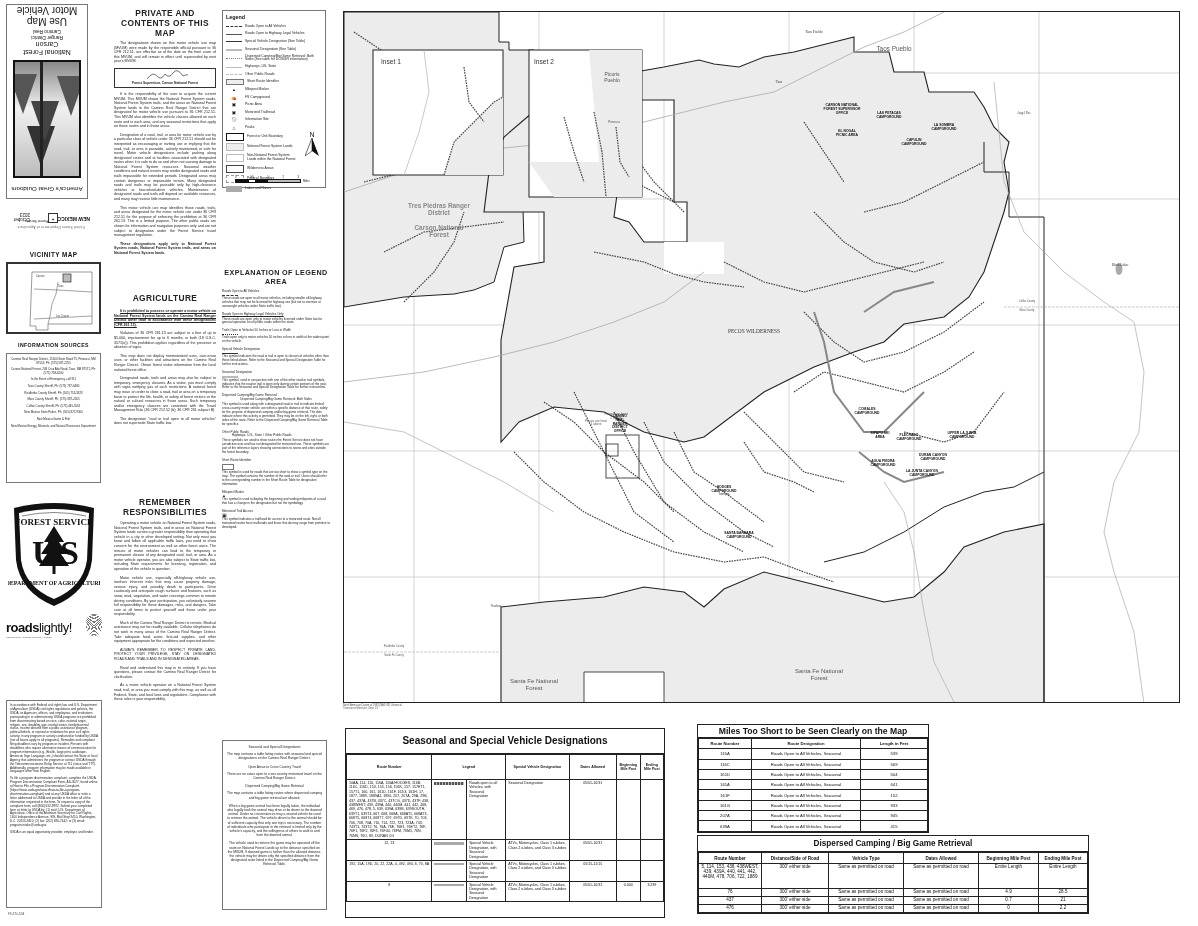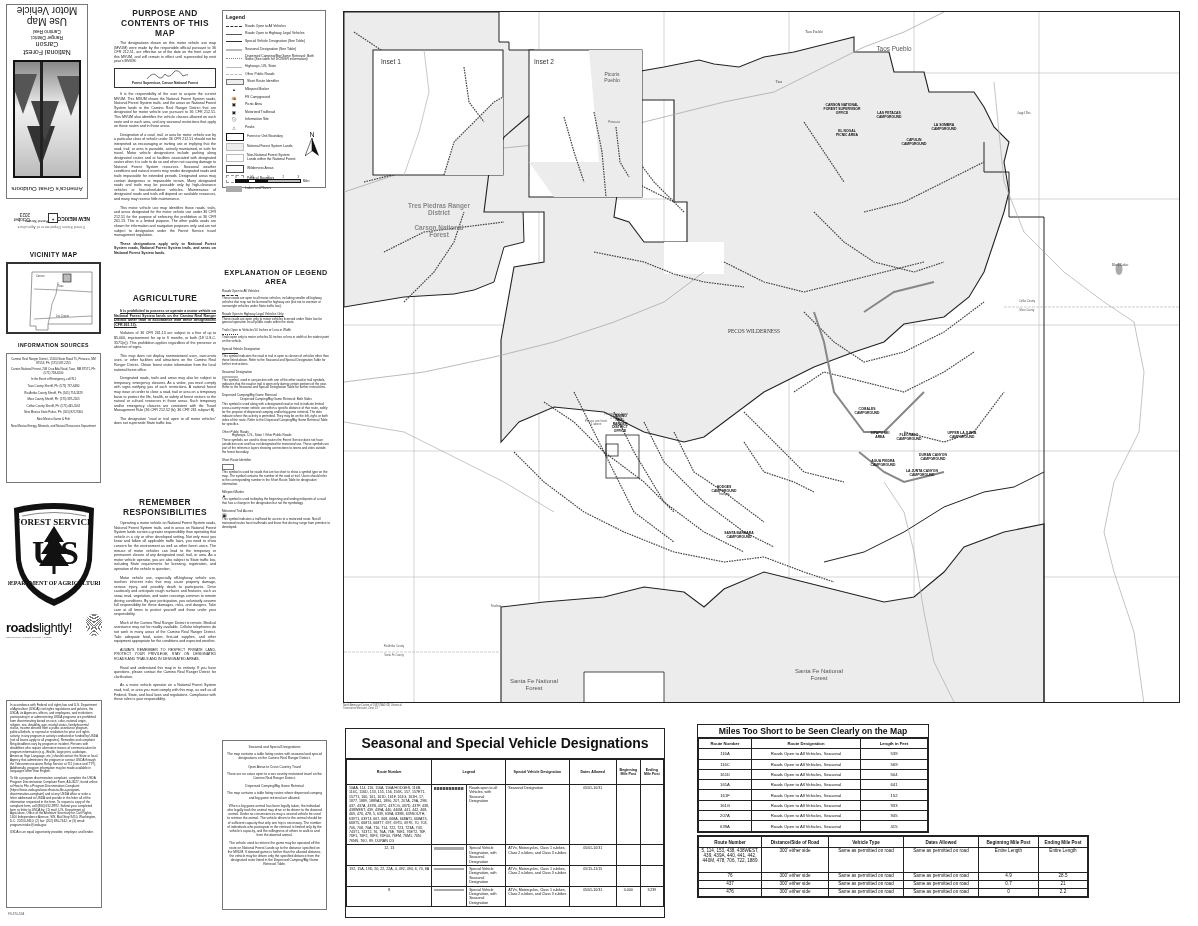--- a/index.html
+++ b/index.html
@@ -111,21 +111,21 @@
 </div>
 
 <div class="abs box tiny" style="left:6px;top:700px;width:96px;height:208px;padding:3px;border-color:#777;font-size:3.1px;line-height:3.9px;overflow:hidden;">
   <p style="margin:0 0 3px 0;">In accordance with Federal civil rights law and U.S. Department of Agriculture (USDA) civil rights regulations and policies, the USDA, its Agencies, offices, and employees, and institutions participating in or administering USDA programs are prohibited from discriminating based on race, color, national origin, religion, sex, disability, age, marital status, family/parental status, income derived from a public assistance program, political beliefs, or reprisal or retaliation for prior civil rights activity, in any program or activity conducted or funded by USDA (not all bases apply to all programs). Remedies and complaint filing deadlines vary by program or incident. Persons with disabilities who require alternative means of communication for program information (e.g., Braille, large print, audiotape, American Sign Language, etc.) should contact the State or local Agency that administers the program or contact USDA through the Telecommunications Relay Service at 711 (voice and TTY). Additionally, program information may be made available in languages other than English.</p>
   <p style="margin:0 0 3px 0;">To file a program discrimination complaint, complete the USDA Program Discrimination Complaint Form, AD-3027, found online at How to File a Program Discrimination Complaint (https://www.usda.gov/oascr/how-to-file-a-program-discrimination-complaint) and at any USDA office or write a letter addressed to USDA and provide in the letter all of the information requested in the form. To request a copy of the complaint form, call (866) 632-9992. Submit your completed form or letter to USDA by: (1) mail: U.S. Department of Agriculture, Office of the Assistant Secretary for Civil Rights, 1400 Independence Avenue, SW, Mail Stop 9410, Washington, D.C. 20250-9410; (2) fax: (202) 690-7442; or (3) email: program.intake@usda.gov.</p>
   <p style="margin:0;">USDA is an equal opportunity provider, employer, and lender.</p>
 </div>
 <div class="abs" style="left:8px;top:912px;font-size:3px;color:#555;">FS-870-32A</div>
 
 <div class="abs tiny" style="left:114px;top:8px;width:102px;">
-  <div class="h2">PURPOSE AND CONTENTS OF THIS MAP</div>
+  <div class="h2">PRIVATE AND CONTENTS OF THIS MAP</div>
   <p class="p" style="margin-top:3px">The designations shown on this motor vehicle use map (MVUM) were made by the responsible official pursuant to 36 CFR 212.51, are effective as of the date on the front cover of this MVUM, and will remain in effect until superseded by next year's MVUM.</p>
   <div class="box" style="height:20px;position:relative;margin:2px 0 4px 0;">
     <svg class="abs" style="left:30px;top:1px" width="44" height="11" viewBox="0 0 44 11">
       <path d="M2 9 Q8 1 12 6 T20 4 Q24 9 28 3 T38 6 Q42 4 43 5" stroke="#334" fill="none" stroke-width=".7"></path>
     </svg>
     <div class="abs bold center" style="left:0;right:0;bottom:1px;font-size:3.3px;">Forest Supervisor, Carson National Forest</div>
   </div>
   <p class="p">It is the responsibility of the user to acquire the current MVUM. This MVUM shows the National Forest System roads, National Forest System trails, and the areas on National Forest System lands in the Camino Real Ranger District that are designated for motor vehicle use pursuant to 36 CFR 212.51. This MVUM also identifies the vehicle classes allowed on each route and in each area, and any seasonal restrictions that apply on those routes and in those areas.</p>
   <p class="p">Designation of a road, trail, or area for motor vehicle use by a particular class of vehicle under 36 CFR 212.51 should not be interpreted as encouraging or inviting use or implying that the road, trail, or area is passable, actively maintained, or safe for travel. Motor vehicle designations include parking along designated routes and at facilities associated with designated routes when it is safe to do so and when not causing damage to National Forest System resources. Seasonal weather conditions and natural events may render designated roads and trails impassable for extended periods. Designated areas may contain dangerous or impassable terrain. Many designated roads and trails may be passable only by high-clearance vehicles or four-wheel-drive vehicles. Maintenance of designated roads and trails will depend on available resources, and many may receive little maintenance.</p>
   <p class="p">This motor vehicle use map identifies those roads, trails, and areas designated for the motor vehicle use under 36 CFR 212.51 for the purpose of enforcing the prohibition at 36 CFR 261.13. This is a limited purpose. The other public roads are shown for information and navigation purposes only and are not subject to designation under the Forest Service travel management regulation.</p>
@@ -444,21 +444,21 @@
   <div class="campl" style="left:526px;top:420px;width:20px;">SIPAPU SKI AREA</div>
   <div class="campl" style="left:550px;top:422px;width:30px;">FLECHADO CAMPGROUND</div>
   <div class="campl" style="left:524px;top:448px;width:30px;">AGUA PIEDRA CAMPGROUND</div>
   <div class="campl" style="left:603px;top:420px;width:30px;">UPPER LA JUNTA CAMPGROUND</div>
   <div class="campl" style="left:574px;top:442px;width:30px;">DURAN CANYON CAMPGROUND</div>
   <div class="campl" style="left:558px;top:458px;width:40px;">LA JUNTA CANYON CAMPGROUND</div>
 </div>
 <div class="abs" style="left:343px;top:704px;font-size:2.6px;color:#555;width:60px;">North American Datum of 1983 (NAD 83) Universal Transverse Mercator, Zone 13</div>
 
 <div class="abs" style="left:345px;top:728px;width:320px;height:190px;border:1.2px solid #222;box-sizing:border-box;">
-  <div style="text-align:center;font-weight:bold;font-size:14px;padding:6px 0 7px 0;border-bottom:1px solid #222;">Seasonal and Special Vehicle Designations</div>
+  <div style="text-align:center;font-weight:bold;font-size:10px;padding:6px 0 7px 0;border-bottom:1px solid #222;">Seasonal and Special Vehicle Designations</div>
   <table class="t3" style="width:100%;">
     <colgroup>
         <col style="width:81px">
         <col style="width:33px">
         <col style="width:37px">
         <col style="width:60px">
         <col style="width:45px">
         <col style="width:22px">
         <col style="width:22px">
       </colgroup>
@@ -566,20 +566,21 @@
     <tr>
           <td>639A</td>
           <td>Roads Open to All Vehicles, Seasonal</td>
           <td>415</td>
         </tr>
   </tbody>
     </table>
 </div>
 
 <div class="abs" style="left:697px;top:835px;width:392px;border:1.2px solid #222;box-sizing:border-box;">
+  <div style="text-align:center;font-weight:bold;font-size:8.2px;padding:3px 0 3px 0;border-bottom:1px solid #222;">Dispersed Camping / Big Game Retrieval</div>
   <table class="t2" style="width:100%;">
     <tbody>
         <tr>
       <th style="width:58px;">Route Number</th>
       <th style="width:62px;">Distance/Side of Road</th>
       <th style="width:70px;">Vehicle Type</th>
       <th style="width:70px;">Dates Allowed</th>
       <th style="width:55px;">Beginning Mile Post</th>
       <th>Ending Mile Post</th>
     </tr>

